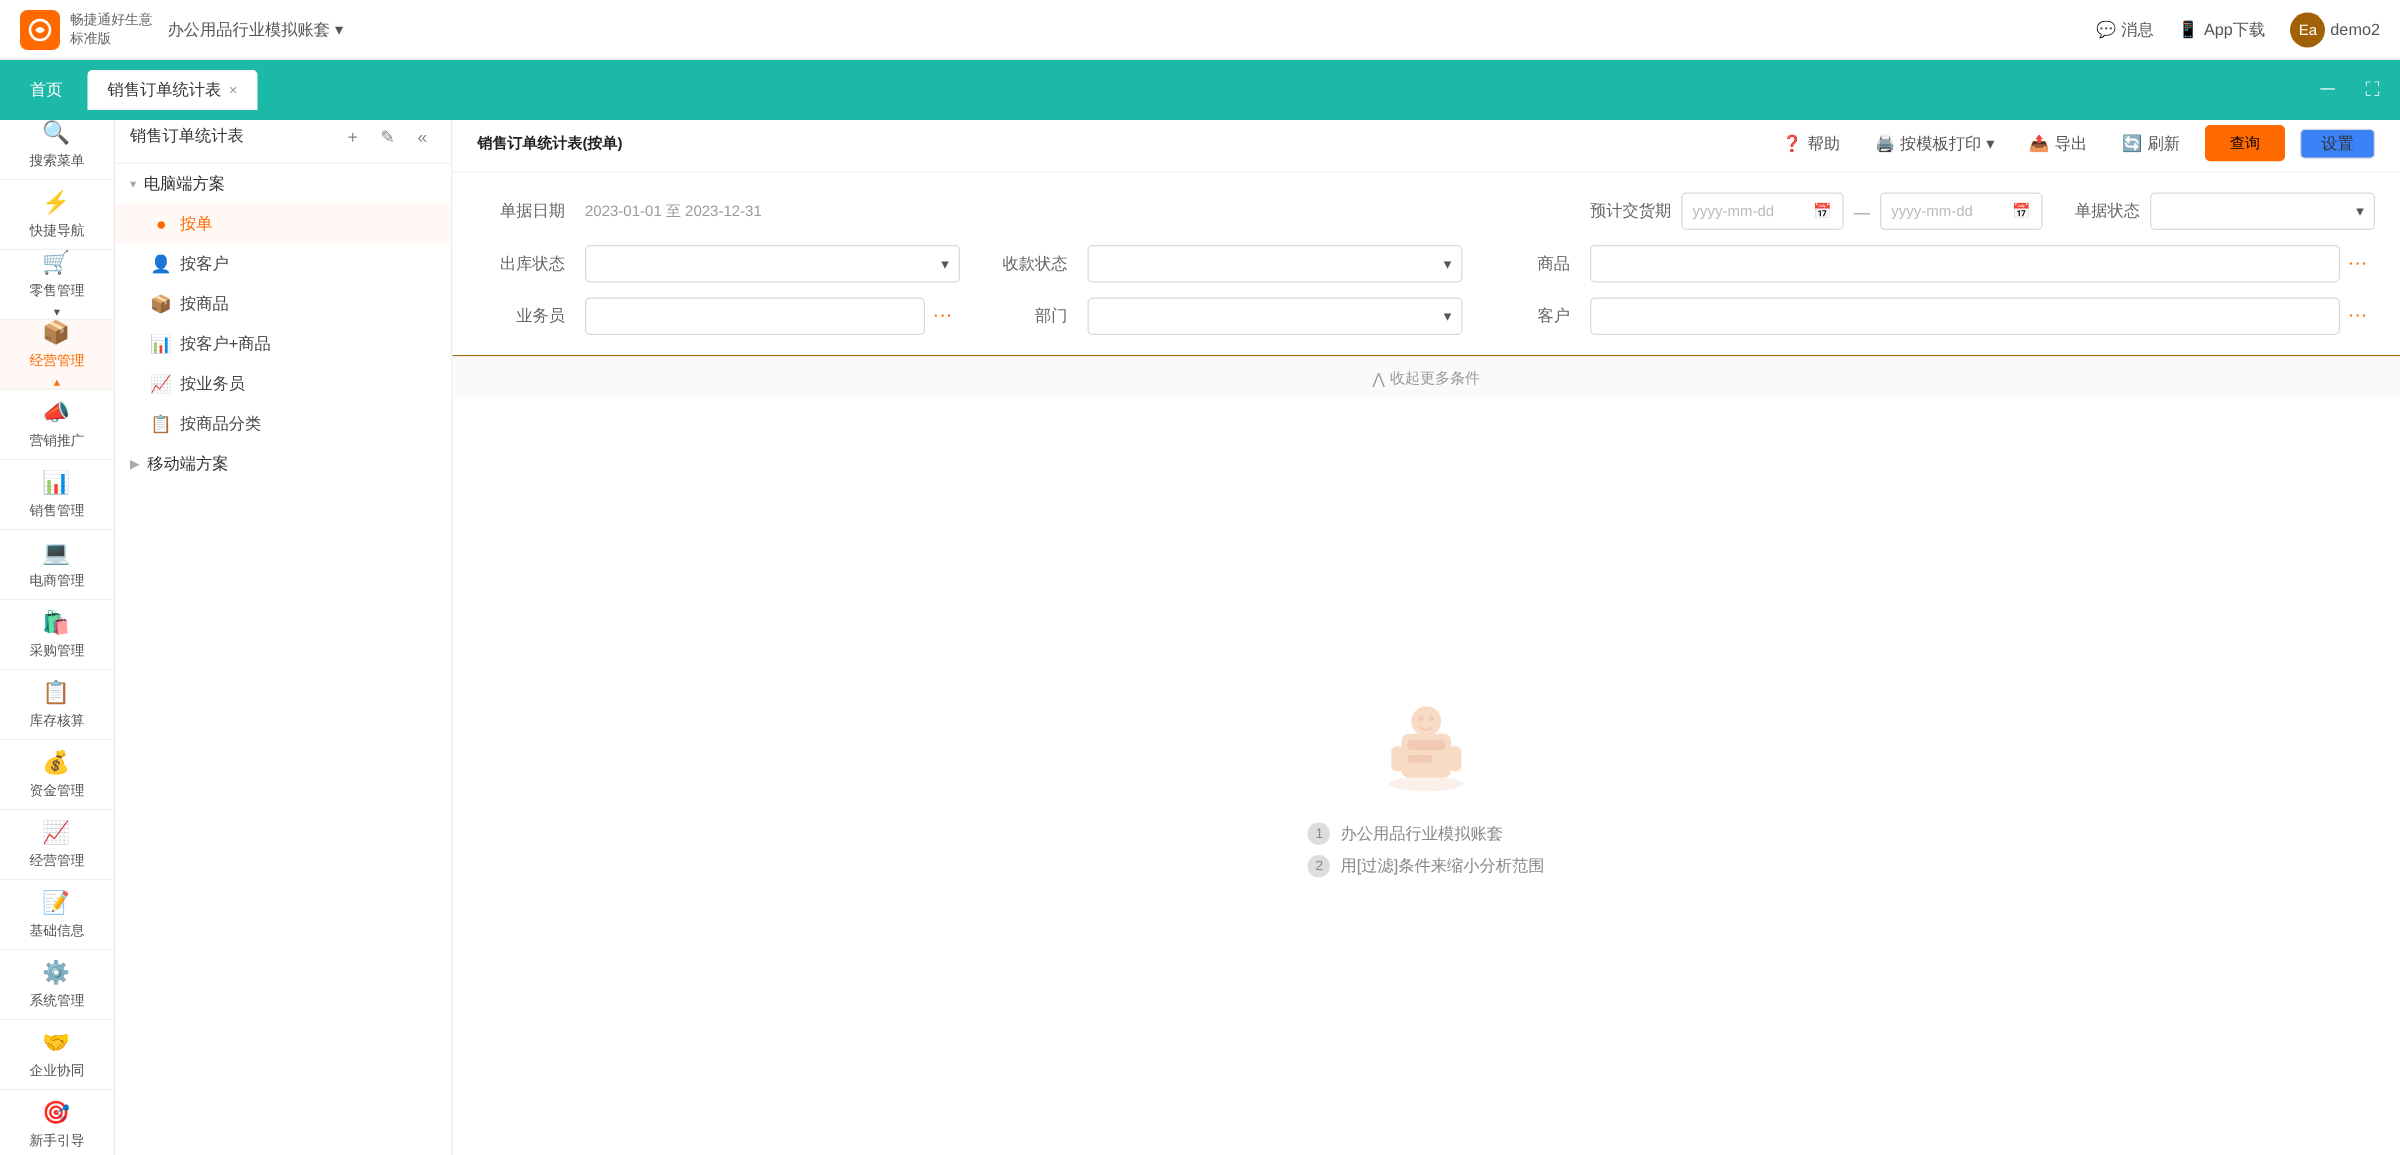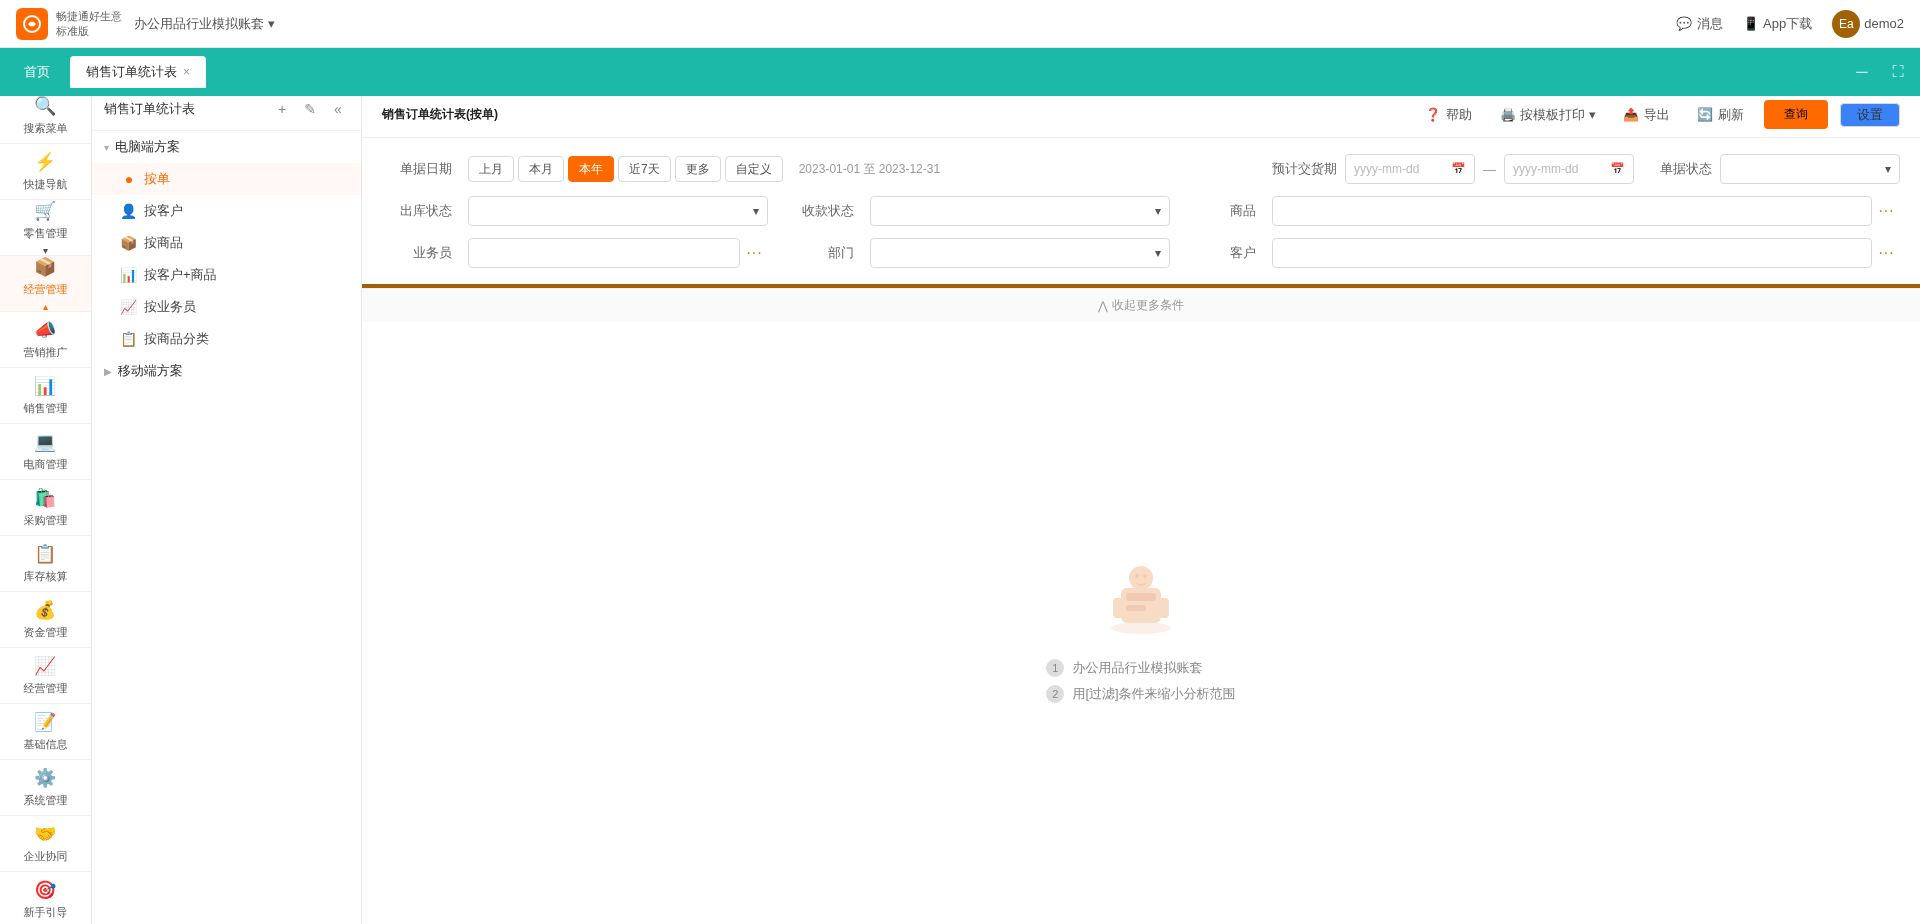--- a/index.html
+++ b/index.html
@@ -298,21 +298,21 @@
       padding: 2px 16px;
       border-radius: 4px;
       cursor: pointer;
       font-size: 13px;
     }
 
     
     .filter-area {
       padding: 16px 20px;
       background: #fff;
-      border-bottom: 4px solid #a16207;
+      border-bottom: 1px solid #a16207;
     }
     .filter-row {
       display: flex;
       align-items: center;
       gap: 16px;
       margin-bottom: 12px;
     }
     .filter-row:last-child { margin-bottom: 0; }
     .filter-label {
       font-size: 13px;
@@ -631,28 +631,20 @@
           </div>
           <button class="btn-primary">查询</button>
           <button class="btn-default">设置</button>
         </div>
       </div>
 
       <div class="filter-area">
 
         <div class="filter-row">
           <span class="filter-label">单据日期</span>
-          <div class="date-quick-btns">
-            <button class="date-quick-btn">上月</button>
-            <button class="date-quick-btn">本月</button>
-            <button class="date-quick-btn active">本年</button>
-            <button class="date-quick-btn">近7天</button>
-            <button class="date-quick-btn">更多</button>
-            <button class="date-quick-btn">自定义</button>
-          </div>
           <span class="date-range-text">2023-01-01 至 2023-12-31</span>
 
           <div style="margin-left:auto; display:flex; align-items:center; gap:8px;">
             <span class="filter-label">预计交货期</span>
             <div class="date-input">
               <span style="color:#bbb;">yyyy-mm-dd</span>
               <span>📅</span>
             </div>
             <span class="date-sep">—</span>
             <div class="date-input">

